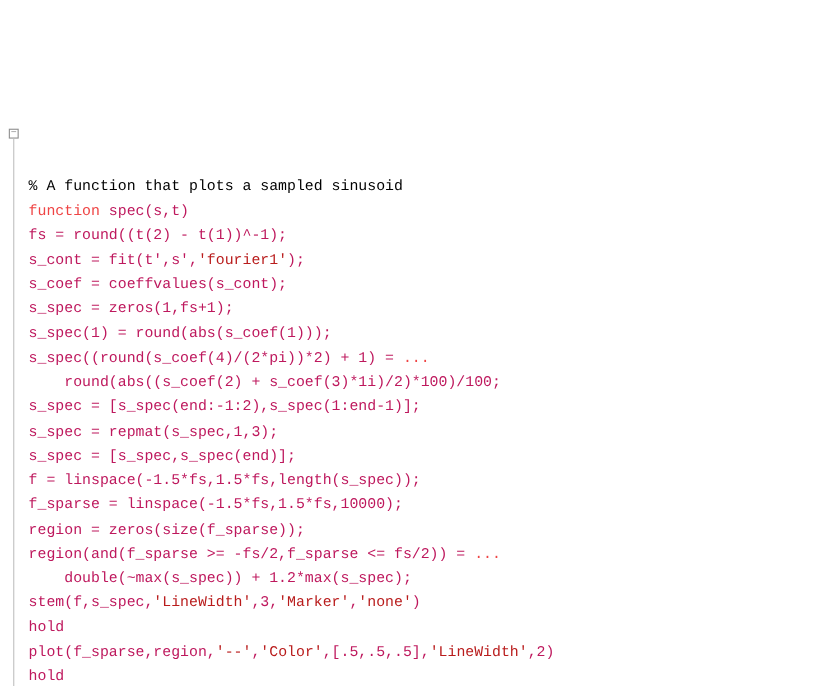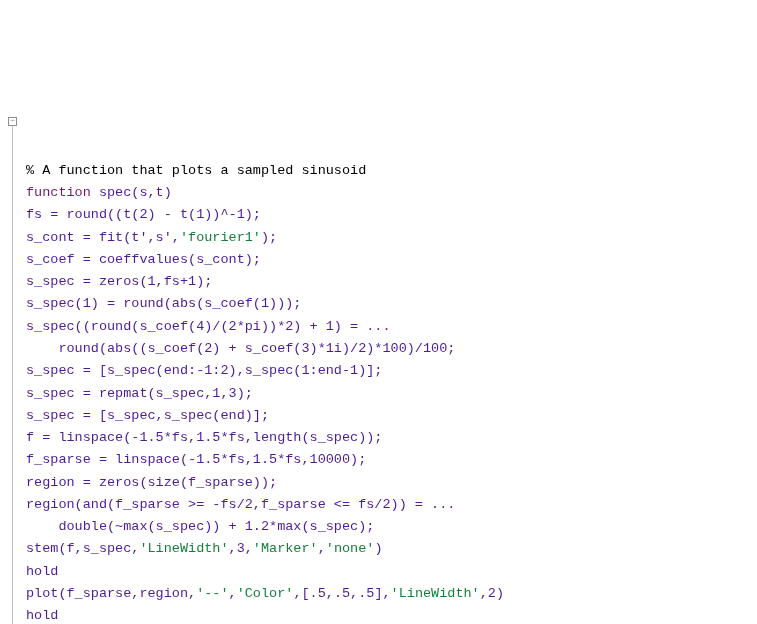--- a/index.html
+++ b/index.html
@@ -38,23 +38,23 @@
   .fold-line {
     position: absolute;
     left: 4px;
     width: 1px;
     background: #c0c0c0;
   }
   .line {
     padding-left: 18px;
   }
   .comment { color: #000000; }
-  .keyword { color: #701a75; }
-  .string  { color: #15803d; }
-  .default { color: #4c1d95; }
+  .keyword { color: #ef4444; }
+  .string  { color: #b91c1c; }
+  .default { color: #be185d; }
 </style>
 </head>
 <body>
 
 
 
 <div class="code-container">
   <div class="gutter">
     <div class="fold-box" style="top:24px;">−</div>
     <div class="fold-line" style="top:33px; height:534px;"></div>

